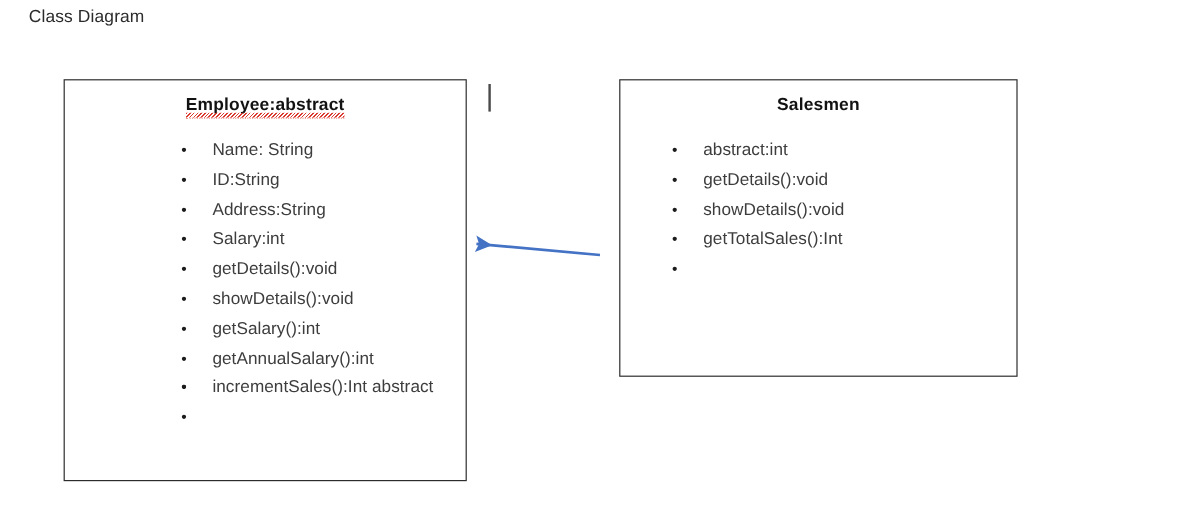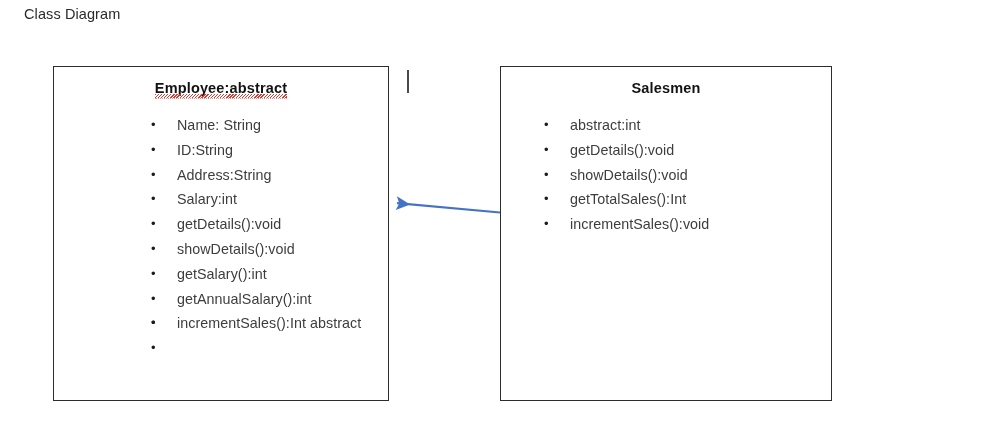--- a/index.html
+++ b/index.html
@@ -36,24 +36,24 @@
     border: 1.5px solid #2d2d2d;
     background: #ffffff;
   }
   #class-box-employee {
     left: 53px;
     top: 66px;
     width: 336px;
     height: 335px;
   }
   #class-box-salesmen {
-    left: 500px;
+    left: 516px;
     top: 66px;
     width: 332px;
-    height: 335px;
+    height: 248px;
   }
 
   .class-title {
     text-align: center;
     font-size: 14.5px;
     font-weight: 700;
     color: #121212;
     margin-top: 13px;
     letter-spacing: 0.15px;
     white-space: nowrap;
@@ -148,21 +148,21 @@
   </ul>
 </div>
 
 <div class="class-box" id="class-box-salesmen">
   <div class="class-title"><span class="spell">Salesmen</span></div>
   <ul class="member-list" id="salesmen-member-list">
     <li class="member-item"><span class="bullet">•</span><span>abstract:int</span></li>
     <li class="member-item"><span class="bullet">•</span><span>getDetails():void</span></li>
     <li class="member-item"><span class="bullet">•</span><span>showDetails():void</span></li>
     <li class="member-item"><span class="bullet">•</span><span>getTotalSales():Int</span></li>
-    <li class="member-item"><span class="bullet">•</span><span>incrementSales():void</span></li>
+    <li class="member-item"><span class="bullet">•</span></li>
   </ul>
 </div>
 
 <svg id="inheritance-arrow" viewBox="0 0 116 30" width="116" height="30">
   <defs>
     <marker id="arrowhead-left" markerWidth="7" markerHeight="7" refX="6.2" refY="3.5" orient="auto" markerUnits="strokeWidth">
       <path d="M 6.5 0.4 L 0.2 3.5 L 6.5 6.6 L 5.2 3.5 Z" fill="#4472C4"></path>
     </marker>
   </defs>
   <line x1="112" y1="20.5" x2="9" y2="11.2" stroke="#4472C4" stroke-width="2.2" marker-end="url(#arrowhead-left)"></line>

